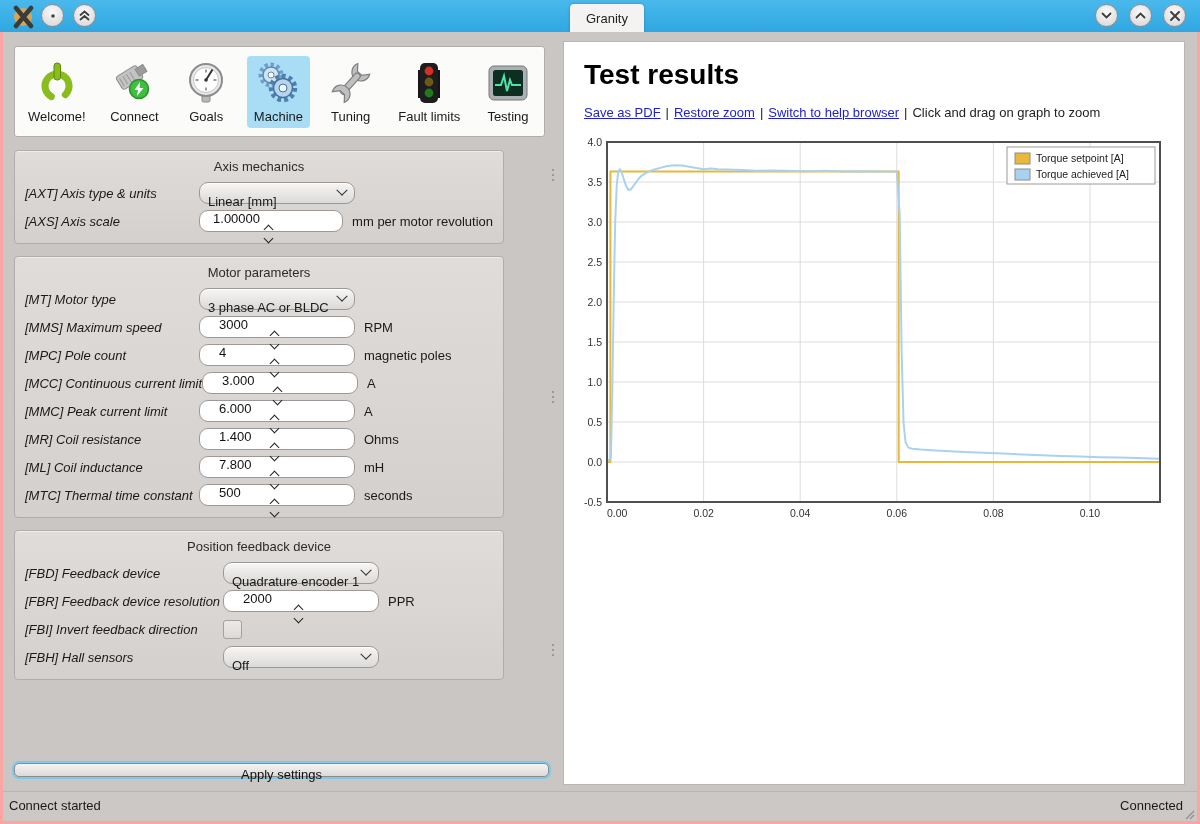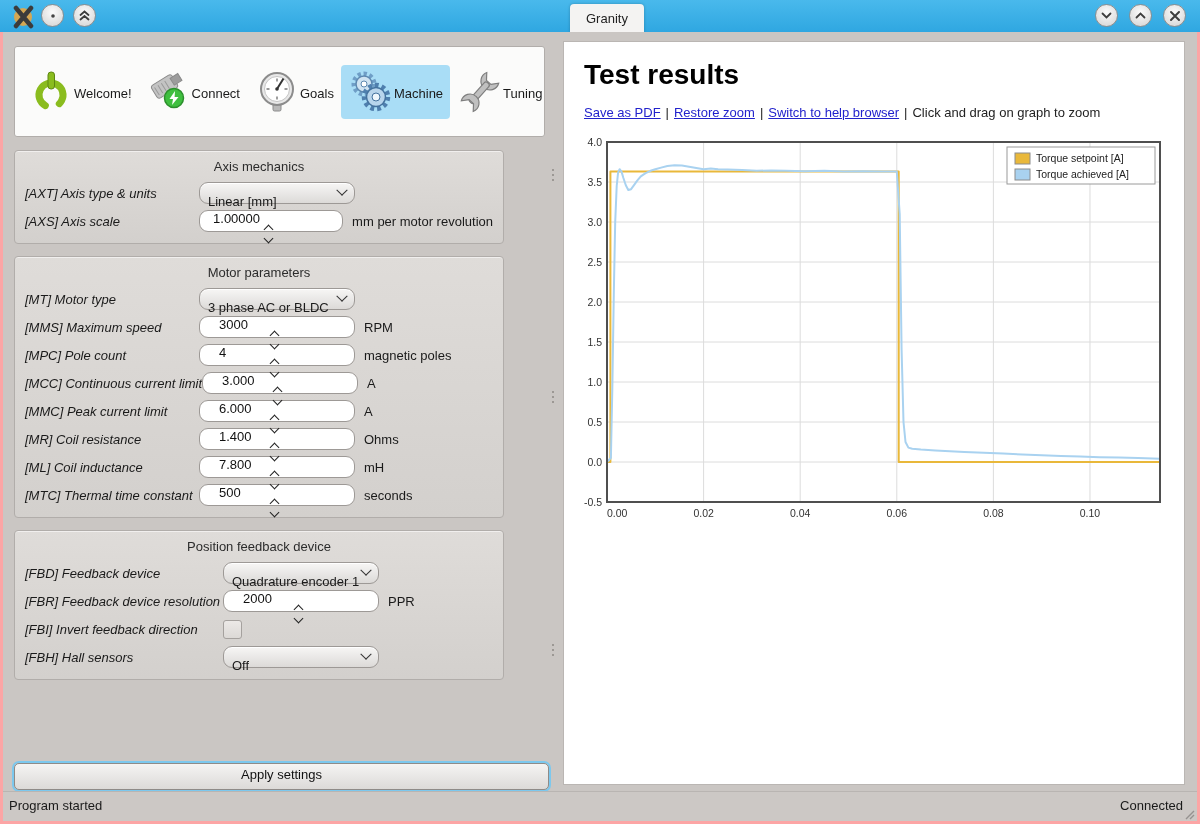--- a/index.html
+++ b/index.html
@@ -20,21 +20,21 @@
   .app-icon{position:absolute;left:11px;top:3px;width:26px;height:26px;}
   .tab{position:absolute;left:570px;top:4px;height:28px;line-height:29px;
     background:#f4f3f2;border-radius:4px 4px 0 0;padding:0 16px;color:#222;
     box-shadow:0 0 3px rgba(0,0,0,.25);}
   
   .content-bg{position:absolute;left:3px;top:32px;right:3px;bottom:3px;background:#cac6c3;}
   
   .toolbar-card{position:absolute;left:14px;top:46px;width:531px;height:91px;
     background:#fbfbfa;border:1px solid #b1adaa;border-radius:3px;box-sizing:border-box;
     display:flex;align-items:center;justify-content:space-between;padding:0 6px;}
-  .tool-item{display:flex;flex-direction:row;align-items:center;justify-content:center;
+  .tool-item{display:flex;flex-direction:column;align-items:center;justify-content:center;
     padding:4px 7px;border-radius:4px;cursor:pointer;}
   .tool-item.selected{background:#a9ddf6;}
   .tool-item .ticon{width:46px;height:46px;}
   .tool-item .tlabel{margin-top:3px;color:#1a1a1a;white-space:nowrap;}
   
   .sections{position:absolute;left:14px;top:150px;width:490px;display:flex;flex-direction:column;gap:12px;}
   .section{background:linear-gradient(#dfdcd9,#d3d0cd);border:1px solid #b1adaa;border-radius:4px;
     padding:6px 10px 8px;box-sizing:border-box;box-shadow:inset 0 1px 0 rgba(255,255,255,.55);}
   .section-title{text-align:center;height:20px;line-height:20px;margin-bottom:2px;color:#2c2c2c;}
   .frow{display:flex;align-items:center;height:28px;}
@@ -51,21 +51,21 @@
     padding:0 6px 0 0;justify-content:space-between;flex-direction:column;}
   .spin-input{border:none;outline:none;background:transparent;width:118px;height:18px;
     font:inherit;padding:0 0 0 8px;color:#111;}
   .spin-arrows{display:flex;flex-direction:column;align-items:center;gap:2px;width:12px;cursor:pointer;}
   .sa-up{width:6px;height:6px;border-left:1.5px solid #222;border-top:1.5px solid #222;transform:rotate(45deg);}
   .sa-down{width:6px;height:6px;border-right:1.5px solid #222;border-bottom:1.5px solid #222;transform:rotate(45deg);}
   .suffix{margin-left:9px;white-space:nowrap;}
   .checkbox{width:17px;height:17px;border:1px solid #a5a19e;border-radius:3px;
     background:linear-gradient(#ece9e7,#dcd9d6);cursor:pointer;}
   
-  .apply-btn{position:absolute;left:14px;top:763px;width:535px;height:27px;
+  .apply-btn{position:absolute;left:14px;top:763px;width:535px;height:14px;
     background:linear-gradient(#f5f4f3,#dcdad8);border:1px solid #8f8b88;border-radius:5px;
     box-shadow:0 0 0 2px #7cc8ee;box-sizing:border-box;text-align:center;line-height:21px;
     cursor:pointer;color:#111;}
   
   .split-dots{position:absolute;left:551px;width:4px;height:12px;display:flex;
     flex-direction:column;justify-content:space-between;align-items:center;}
   .split-dots i{width:2px;height:2px;background:#8d8984;border-radius:50%;}
   
   .right-card{position:absolute;left:563px;top:41px;width:622px;height:744px;
     background:#fff;border:1px solid #bab6b3;box-sizing:border-box;}
@@ -399,20 +399,20 @@
           <rect x="427" y="9" width="148" height="37" fill="#fff" stroke="#9a9a9a"></rect>
           <rect x="435" y="15" width="15" height="11" fill="#e9b83a" stroke="#8c8c8c"></rect>
           <text x="456" y="24" font-size="10.5" fill="#222">Torque setpoint [A]</text>
           <rect x="435" y="31" width="15" height="11" fill="#a9d2f0" stroke="#8c8c8c"></rect>
           <text x="456" y="40" font-size="10.5" fill="#222">Torque achieved [A]</text>
         </svg>
     </div>
   </div>
 
   <div class="statusbar">
-    <span class="status-left">Program started</span>
+    <span class="status-left">Connect started</span>
     <span class="status-right">Connected</span>
     <svg class="resize-grip" width="12" height="12" viewBox="0 0 12 12">
       <path d="M10 2 L2 10 M10 6 L6 10 M10 10 L10 10" stroke="#969290" stroke-width="1.4"></path>
     </svg>
   </div>
 
 </div>
 
 </body></html>

